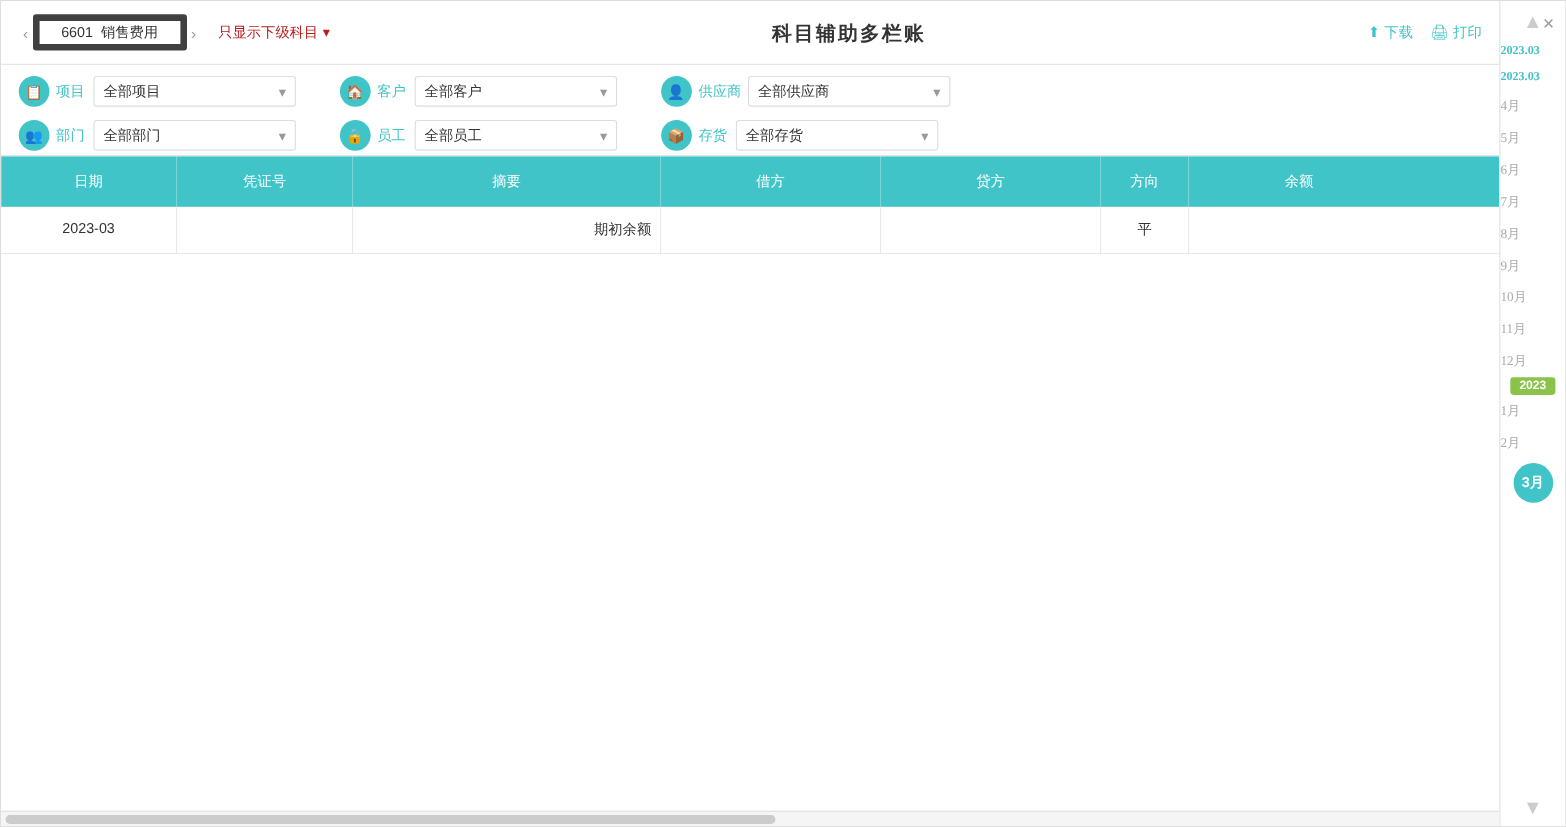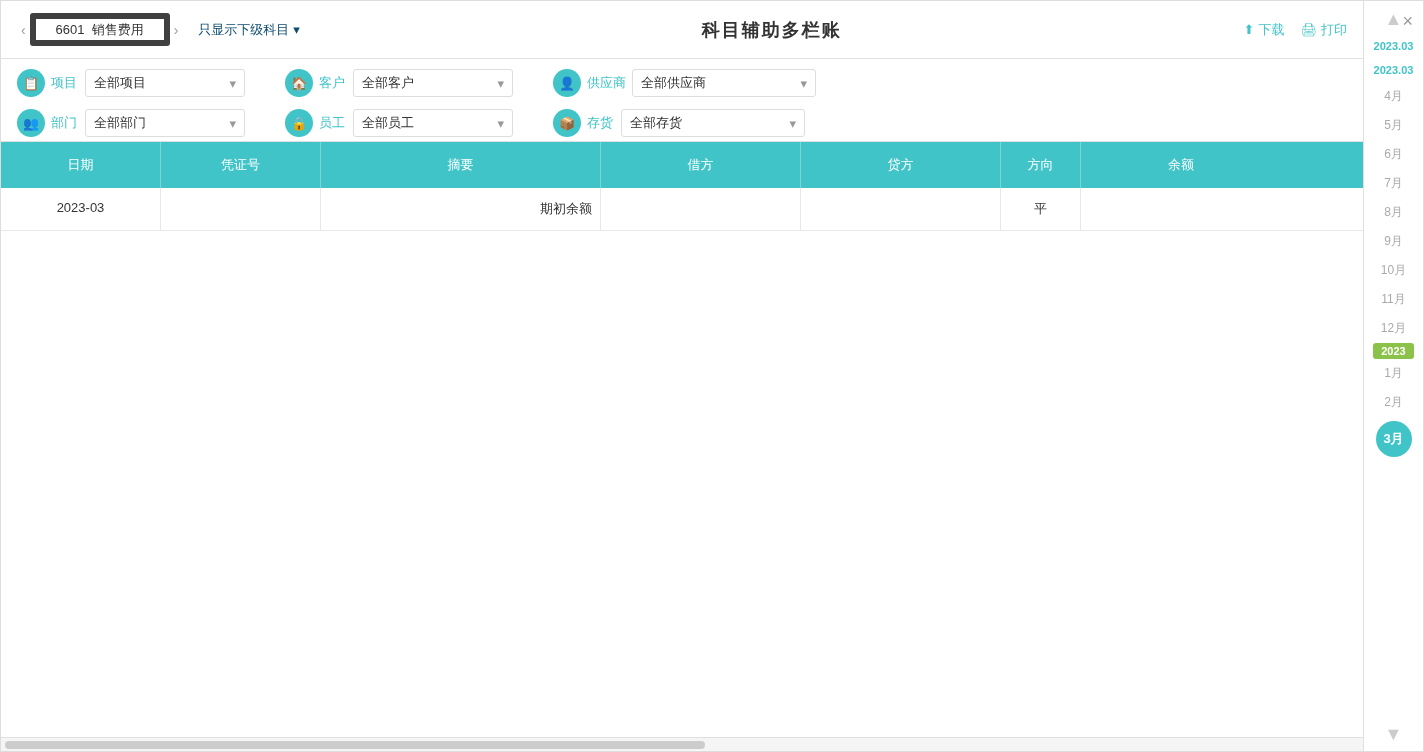--- a/index.html
+++ b/index.html
@@ -4,49 +4,49 @@
   <style>
     * { box-sizing: border-box; margin: 0; padding: 0; }
     body { font-family: "Microsoft YaHei", Arial, sans-serif; font-size: 13px; background: #f0f0f0; color: #333; }
     .window { width: 1424px; height: 752px; background: #fff; position: relative; overflow: hidden; border: 1px solid #ddd; }
     
     
     .header { display: flex; align-items: center; padding: 12px 16px; border-bottom: 1px solid #e0e0e0; background: #fff; }
     .nav-btn { background: none; border: none; cursor: pointer; color: #999; font-size: 14px; padding: 0 4px; }
     .account-code { display: flex; align-items: center; gap: 4px; }
     .account-code input { border: 6px solid #404040; border-radius: 3px; padding: 3px 8px; font-size: 13px; color: #333; width: 140px; text-align: center; }
-    .filter-dropdown { display: flex; align-items: center; gap: 4px; margin-left: 16px; cursor: pointer; color: #0c4a6e; }
+    .filter-dropdown { display: flex; align-items: center; gap: 4px; margin-left: 16px; cursor: pointer; color: #b91c1c; }
     .page-title { flex: 1; text-align: center; font-size: 18px; font-weight: bold; color: #333; letter-spacing: 2px; }
     .header-actions { display: flex; align-items: center; gap: 16px; }
     .header-btn { background: none; border: none; cursor: pointer; color: #40c4c8; font-size: 13px; display: flex; align-items: center; gap: 4px; }
     .close-btn { background: none; border: none; cursor: pointer; color: #999; font-size: 18px; position: absolute; top: 10px; right: 10px; }
     
     
     .filter-area { padding: 10px 16px; background: #fff; display: flex; flex-wrap: wrap; gap: 8px; align-items: center; border-bottom: 1px solid #e0e0e0; }
     .filter-item { display: flex; align-items: center; gap: 6px; }
     .filter-icon { width: 28px; height: 28px; border-radius: 50%; display: flex; align-items: center; justify-content: center; color: #fff; font-size: 13px; flex-shrink: 0; }
     .filter-icon.teal { background: #40c4c8; }
     .filter-label { color: #40c4c8; font-size: 13px; min-width: 28px; }
-    .filter-select { border: 1px solid #ddd; border-radius: 3px; padding: 4px 8px; font-size: 13px; color: #333; width: 160px; background: #fff; display: flex; align-items: center; justify-content: space-between; cursor: pointer; }
+    .filter-select { border: 1px solid #ddd; border-radius: 3px; padding: 4px 8px; font-size: 13px; color: #333; width: 184px; background: #fff; display: flex; align-items: center; justify-content: space-between; cursor: pointer; }
     .filter-select-wide { width: 184px; }
     .filter-select .arrow { color: #999; }
     
     
     .table-container { overflow: hidden; margin: 0; flex: 1; }
     .table-header { display: grid; grid-template-columns: 160px 160px 280px 200px 200px 80px 200px; background: #40c4c8; color: #fff; font-size: 13px; }
     .th { padding: 14px 15px; text-align: center; font-weight: normal; border-right: 1px solid rgba(255,255,255,0.3); }
     .th:last-child { border-right: none; }
     .table-body { }
     .table-row { display: grid; grid-template-columns: 160px 160px 280px 200px 200px 80px 200px; border-bottom: 1px solid #e8e8e8; }
     .td { padding: 12px 8px; text-align: center; font-size: 13px; border-right: 1px solid #e8e8e8; }
     .td:last-child { border-right: none; }
     
     
     .side-panel { position: absolute; right: 0; top: 0; width: 60px; height: 752px; background: #fff; border-left: 1px solid #e0e0e0; display: flex; flex-direction: column; align-items: center; padding-top: 8px; overflow: hidden; }
-    .side-item { width: 100%; text-align: center; padding: 6px 0; font-size: 12px; color: #aaa; cursor: pointer; }
+    .side-item { width: 100%; text-align: left; padding: 6px 0; font-size: 12px; color: #aaa; cursor: pointer; font-family: Liberation Serif, serif; }
     .side-up-btn { color: #ccc; font-size: 18px; cursor: pointer; margin-bottom: 4px; }
     .side-down-btn { color: #ccc; font-size: 18px; cursor: pointer; margin-top: auto; margin-bottom: 8px; }
     
     
     .bottom-scroll { position: absolute; bottom: 0; left: 0; right: 60px; height: 14px; background: #f5f5f5; border-top: 1px solid #e0e0e0; }
     .scroll-thumb { width: 700px; height: 8px; background: #ccc; border-radius: 4px; margin-top: 3px; margin-left: 4px; }
     
     .main-content { margin-right: 60px; }
   </style>
 </head>

